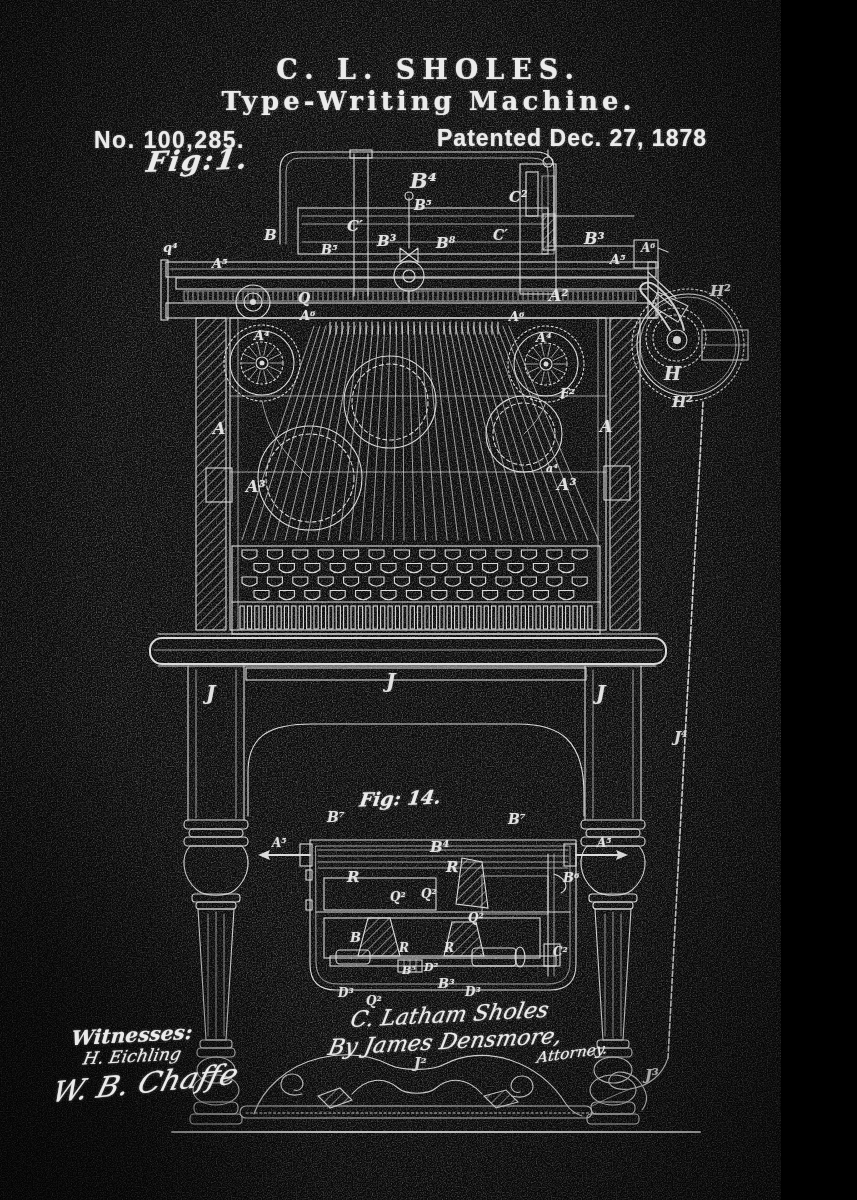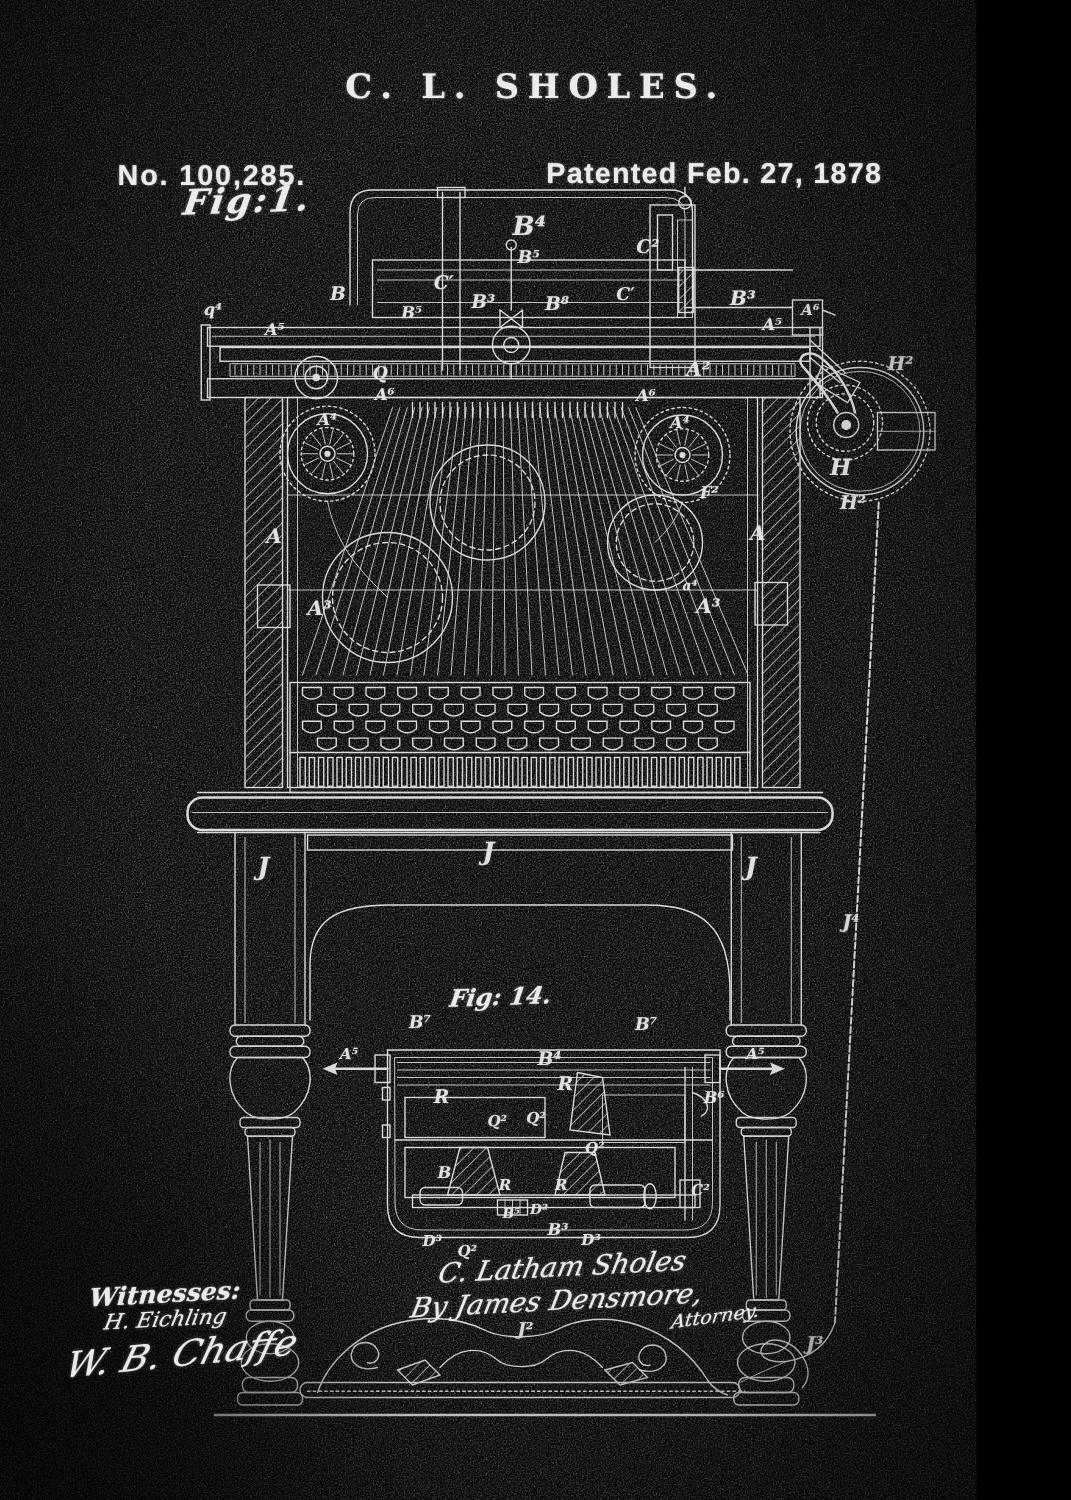--- a/index.html
+++ b/index.html
@@ -666,22 +666,23 @@
         <circle cx="465" cy="374" r="1" fill="#fff" class="speck" opacity="0.35"></circle>
         <circle cx="638" cy="753" r="1.25" fill="#fff" class="speck" opacity="0.28"></circle>
         <circle cx="811" cy="1132" r="1.5" fill="#fff" class="speck" opacity="0.22"></circle>
       </g>
     <rect class="grainrect" width="857" height="1200" filter="url(#grain)" opacity="0.5"></rect>
   </svg>
 
   <div class="vig"></div>
 
   <div class="txt t1">C. L. SHOLES.</div>
+  <div class="txt t2">Type-Writing Machine.</div>
   <div class="txt patno">No. 100,285.</div>
-  <div class="txt patdate">Patented Feb. 27, 1878</div>
+  <div class="txt patdate">Patented Dec. 27, 1878</div>
   <div class="txt fig1 scriptb">Fig:1.</div>
   <div class="txt fig14 scriptb">Fig: 14.</div>
   <div class="txt wit">Witnesses:</div>
   <div class="txt w1 script">H. Eichling</div>
   <div class="txt w2 script">W. B. Chaffe</div>
   <div class="txt sgInv script">C. Latham Sholes</div>
   <div class="txt sgBy script">By James Densmore,</div>
   <div class="txt sgAt script">Attorney.</div>
 </div>
 

